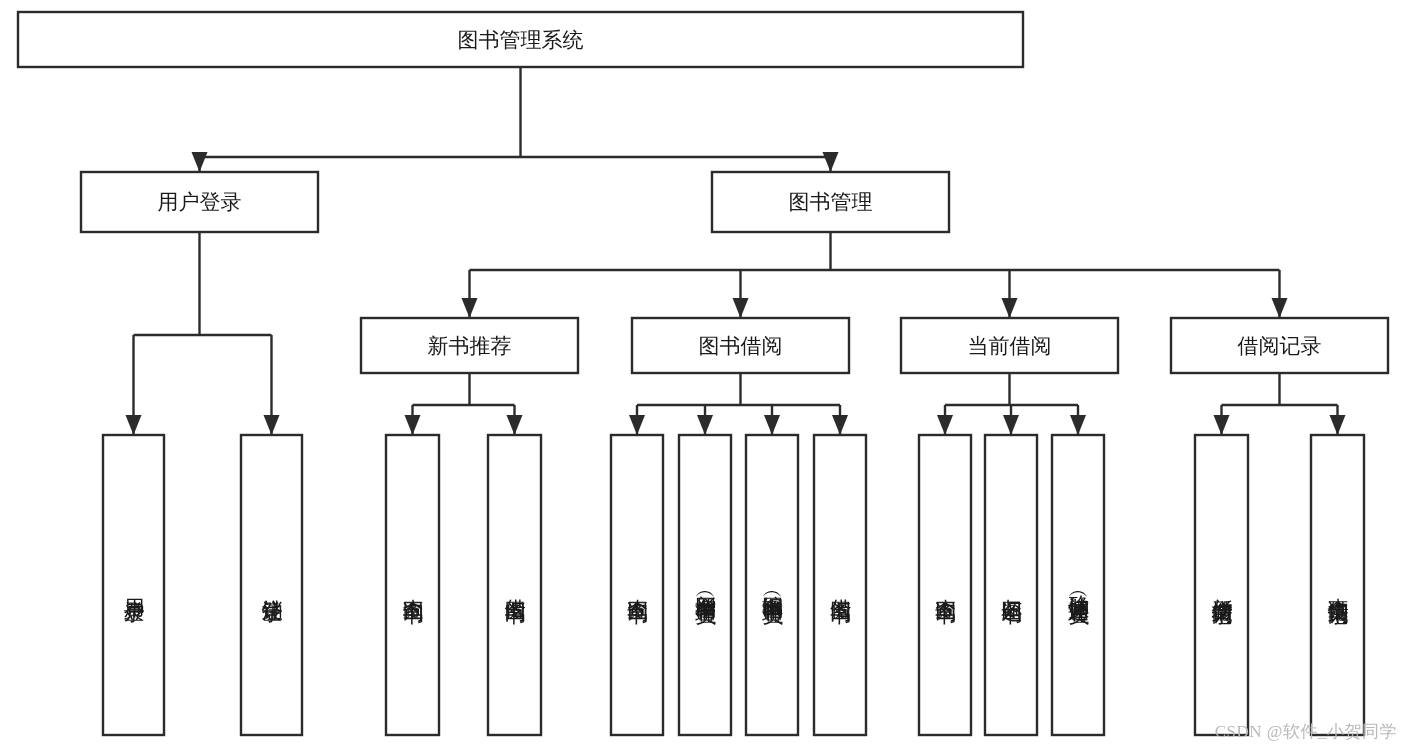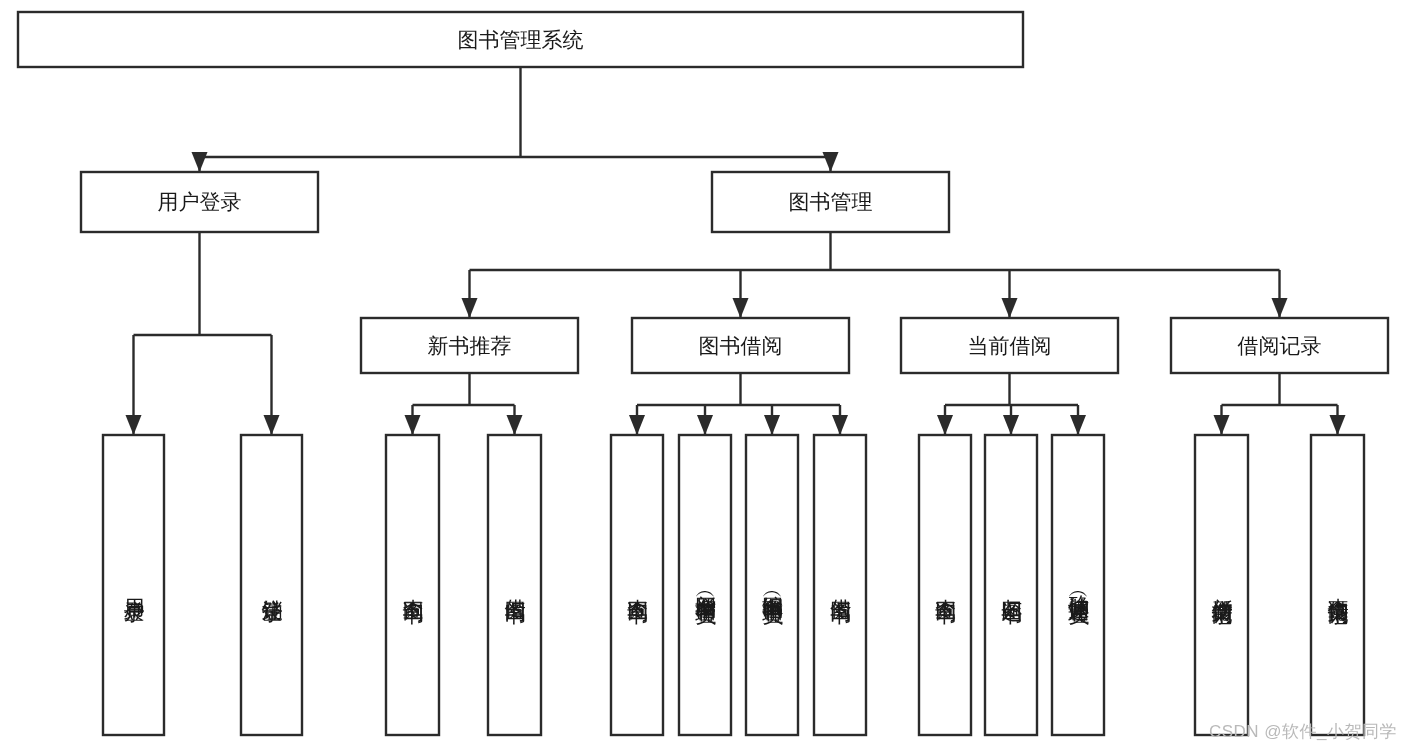--- a/index.html
+++ b/index.html
@@ -64,21 +64,21 @@
     white-space: nowrap;
     pointer-events: none;
     display: flex;
     align-items: center;
     justify-content: center;
   }
   .watermark {
     position: absolute;
     right: 8px;
     bottom: 4px;
-    font-family: Liberation Sans, sans-serif;
+    font-family: Liberation Serif, serif;
     font-size: 17px;
     color: #b9b9b9;
     letter-spacing: 0.5px;
     white-space: nowrap;
   }
 </style>
 </head>
 <body>
 
 <div id="diagram-root">

